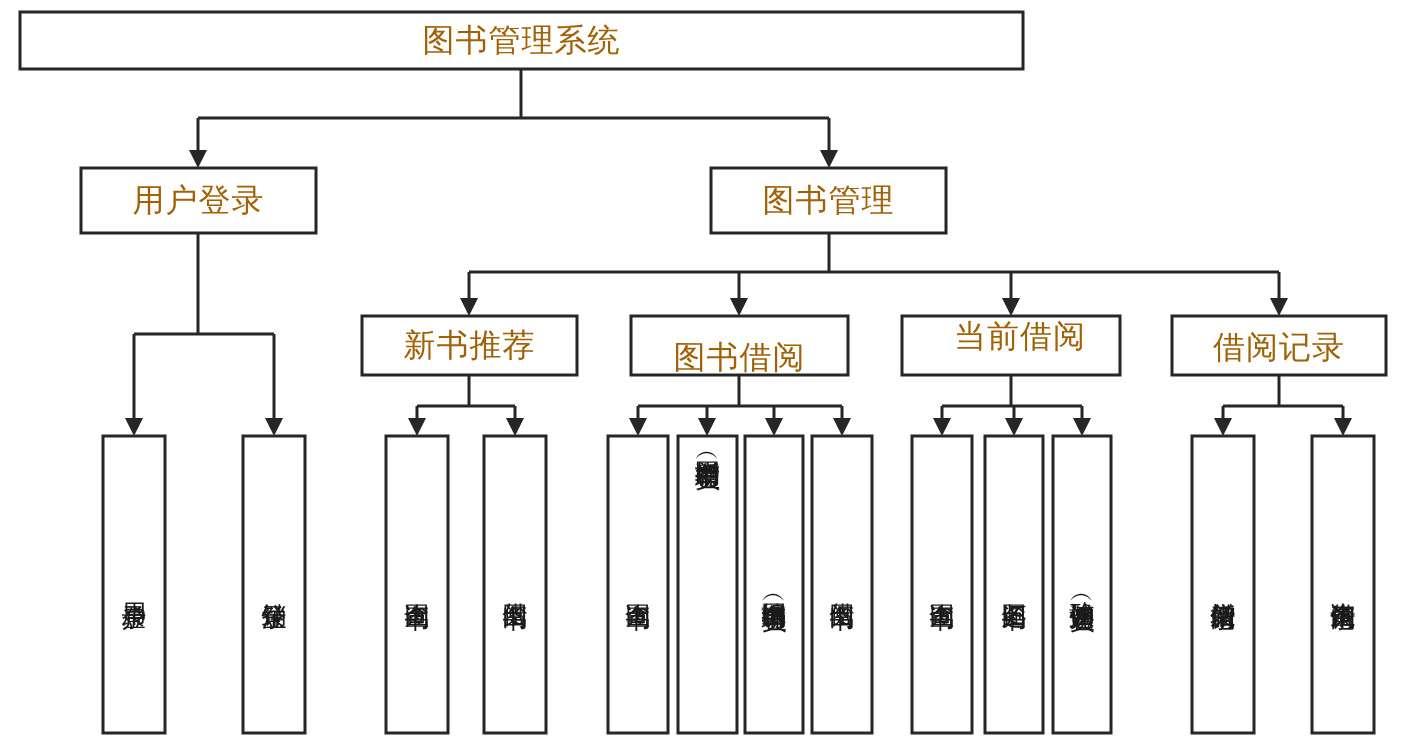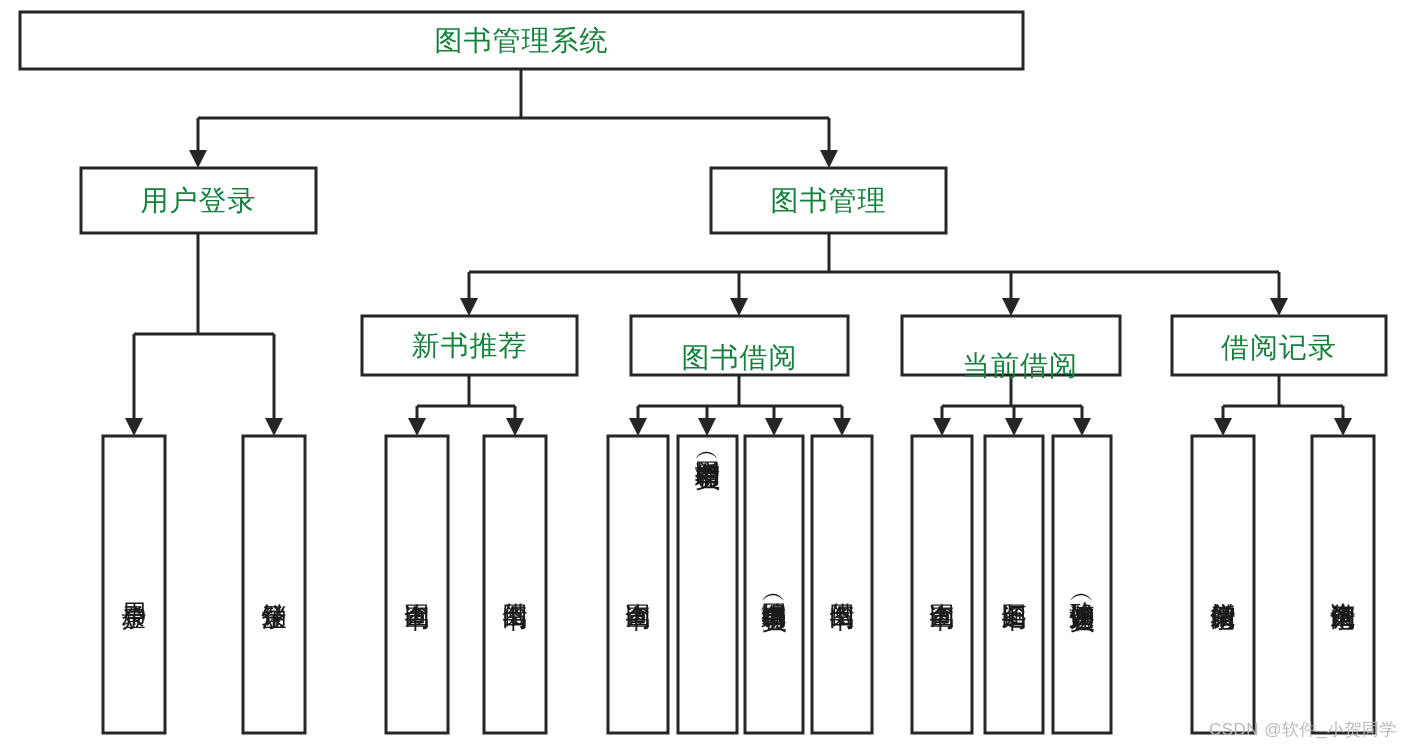--- a/index.html
+++ b/index.html
@@ -62,22 +62,22 @@
     font-size: 25px;
     color: #1a1a1a;
     line-height: 1;
     letter-spacing: 1px;
     text-align: center;
     pointer-events: none;
   }
   .hbox-text {
     position: absolute;
     font-family: "Liberation Sans", "DejaVu Sans", sans-serif;
-    font-size: 28px;
-    color: #15803d;
+    font-size: 32px;
+    color: #a16207;
     display: flex;
     align-items: center;
     justify-content: center;
     letter-spacing: 1px;
     pointer-events: none;
     text-align: right;
   }
 </style>
 </head>
 <body>
@@ -193,31 +193,30 @@
     <rect class="node-rect" x="1312" y="436" width="62" height="297"></rect>
   </svg>
 
   <div class="hbox-text" style="left:20px;  top:12px;  width:1003px; height:57px;">图书管理系统</div>
 
   <div class="hbox-text" style="left:81px;  top:168px; width:235px; height:65px;">用户登录</div>
   <div class="hbox-text" style="left:362px;  top:316px; width:215px; height:59px;">新书推荐</div>
 
   <div class="hbox-text" style="left:711px; top:168px; width:235px; height:65px;">图书管理</div>
   <div class="hbox-text" style="left:631px;  top:316px; width:217px; height:59px;margin-top:12px;">图书借阅</div>
-  <div class="hbox-text" style="left:902px;  top:336px; width:236px; height:59px;">当前借阅</div>
+  <div class="hbox-text" style="left:902px;  top:307px; width:236px; height:59px;">当前借阅</div>
   <div class="hbox-text" style="left:1172px; top:316px; width:214px; height:64px;">借阅记录</div>
 
   <div class="vbox-text" style="left: 103px; top: 436px; width: 62px; height: 297px; display: flex; align-items: center; justify-content: center;">用户登录</div>
   <div class="vbox-text" style="left: 243px; top: 436px; width: 62px; height: 297px; display: flex; align-items: center; justify-content: center;">注销登录</div>
   <div class="vbox-text" style="left: 386px; top: 436px; width: 62px; height: 297px; display: flex; align-items: center; justify-content: center;">查询图书</div>
   <div class="vbox-text" style="left: 484px; top: 436px; width: 62px; height: 297px; display: flex; align-items: center; justify-content: center;">借阅图书</div>
   <div class="vbox-text" style="left: 608px; top: 436px; width: 60px; height: 297px; display: flex; align-items: center; justify-content: center;">查询图书</div>
   <div class="vbox-text" style="left: 678px; top: 440px; width: 59px; height: 293px; justify-content: flex-start; display: flex; align-items: center;">新增图书（管理员）</div>
   <div class="vbox-text" style="left: 745px; top: 440px; width: 58px; height: 293px; display: flex; align-items: center; justify-content: center;">编辑图书（管理员）</div>
   <div class="vbox-text" style="left: 812px; top: 436px; width: 60px; height: 297px; display: flex; align-items: center; justify-content: center;">借阅图书</div>
   <div class="vbox-text" style="left: 912px; top: 436px; width: 60px; height: 297px; display: flex; align-items: center; justify-content: center;">查询图书</div>
   <div class="vbox-text" style="left: 985px; top: 436px; width: 58px; height: 297px; display: flex; align-items: center; justify-content: center;">归还图书</div>
   <div class="vbox-text" style="left: 1053px; top: 440px; width: 58px; height: 293px; display: flex; align-items: center; justify-content: center;">确认归还（管理员）</div>
   <div class="vbox-text" style="left: 1192px; top: 436px; width: 62px; height: 297px; display: flex; align-items: center; justify-content: center;">新增借阅记录</div>
   <div class="vbox-text" style="left: 1312px; top: 436px; width: 62px; height: 297px; display: flex; align-items: center; justify-content: center;">查询借阅记录</div>
 
-  <div class="watermark">CSDN @软件_小贺同学</div>
 </div>
 
 </body></html>

